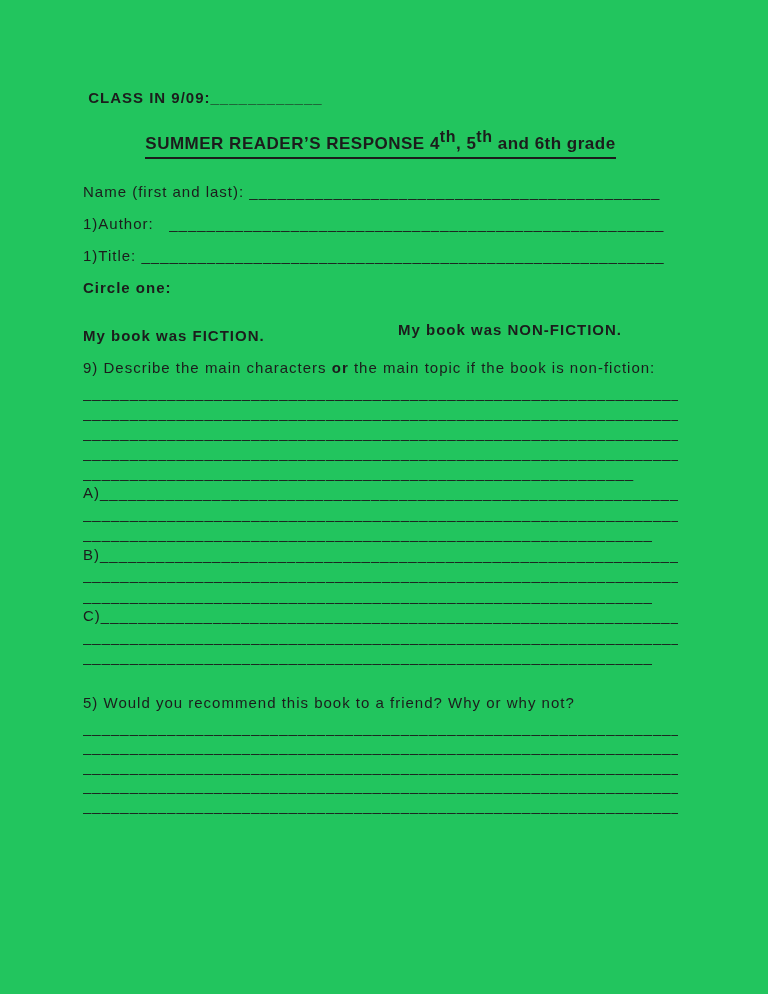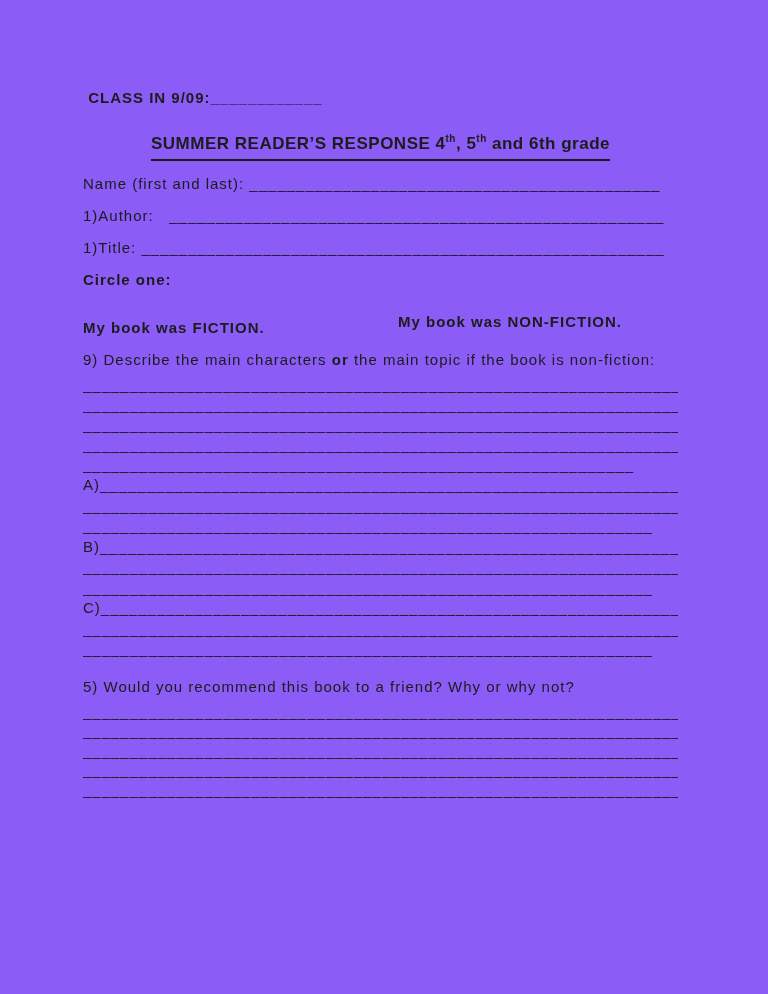--- a/index.html
+++ b/index.html
@@ -2,21 +2,21 @@
 <html><head>
 <meta charset="utf-8">
 <style>
   * { margin: 0; padding: 0; box-sizing: border-box; }
   html, body { background: #ffffff; }
   .page {
     position: relative;
     width: 768px;
     height: 994px;
     margin: 0 auto;
-    background: #8b5cf6;
+    background: #22c55e;
     color: #1c1c1c;
     font-family: "Liberation Sans", "DejaVu Sans", sans-serif;
     font-size: 15px;
     letter-spacing: 1px;
     padding: 88px 90px 0 83px;
     overflow: hidden;
   }
   .row {
     line-height: 20px;
     white-space: pre;
@@ -28,23 +28,23 @@
   .title-row {
     margin-top: 22px;
     height: 27px;
     line-height: 27px;
     text-align: center;
     font-size: 17px;
     font-weight: bold;
     letter-spacing: 0.5px;
   }
   .title-underline { display: inline-block; border-bottom: 2px solid #1c1c1c; padding-bottom: 0px; }
-  .sup { font-size: 10px; position: relative; top: -7px; letter-spacing: 0.5px; }
+  .sup { font-size: 16px; position: relative; top: -7px; letter-spacing: 0.5px; }
   .mt5  { margin-top: 5px; }
-  .mt17 { margin-top: 17px; }
+  .mt17 { margin-top: 25px; }
   .mt20 { margin-top: 12px; }
   .options-row { display: flex; margin-top: 22px; line-height: 20px; }
   .option-fiction { width: 315px; flex: 0 0 315px; margin-top: 6px; }
   .abc .row { line-height: 20.5px; }
   .q5-lines .row { line-height: 19.6px; }
 </style>
 </head>
 <body>
 
 <div class="page">

